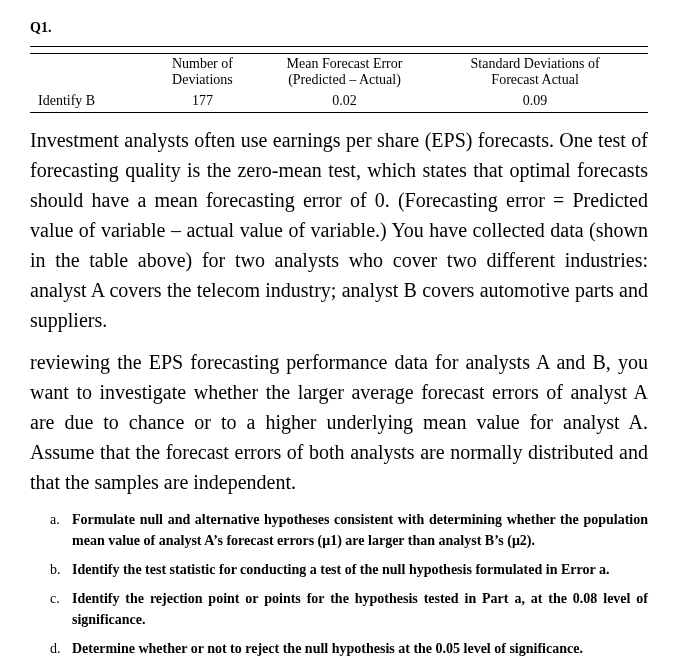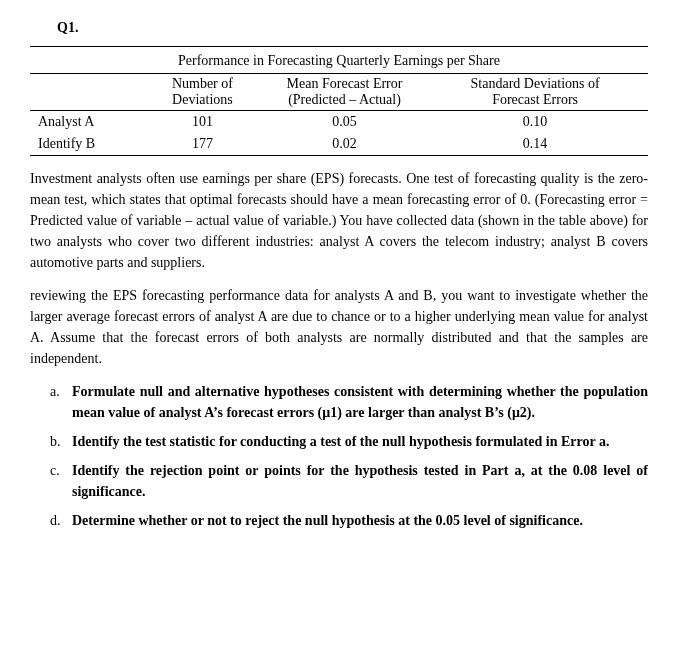--- a/index.html
+++ b/index.html
@@ -10,21 +10,20 @@
       color: #000;
       padding: 20px 30px;
       width: 678px;
       min-height: 662px;
     }
 
     .question-label {
       font-weight: bold;
       margin-bottom: 10px;
       font-size: 14px;
-      margin-left: 27px;
     }
 
     .table-section {
       width: 100%;
       margin-bottom: 12px;
     }
 
     .table-title {
       text-align: center;
       font-size: 14px;
@@ -65,21 +64,21 @@
 
     .data-table tbody tr.last-data-row td {
       border-bottom: 1.5px solid #000;
     }
 
     .col-left { text-align: left !important; }
     .col-center { text-align: center !important; }
     .col-right { text-align: center; padding-right: 20px !important; }
 
     .paragraph {
-      font-size: 14px;
+      font-size: 20px;
       line-height: 1.5;
       margin-bottom: 12px;
       text-align: justify;
     }
 
     .list-section {
       font-size: 14px;
       line-height: 1.5;
     }
 
@@ -107,51 +106,44 @@
     }
   </style>
 </head>
 <body>
 
 <div class="question-label">Q1.</div>
 
 <hr class="top-rule">
 
 <div class="table-section">
-  <div class="table-title">Performance in Forecasting Quarterly Earnings per Share</div>
   <table class="data-table">
     <thead>
       <tr class="header-row">
         <td class="col-left"></td>
         <td class="col-center">
           <span>Number of</span><br>
           <span>Deviations</span>
         </td>
         <td class="col-center">
           <span>Mean Forecast Error</span><br>
           <span>(Predicted – Actual)</span>
         </td>
         <td class="col-right">
           <span>Standard Deviations of</span><br>
-          <span>Forecast Errors</span>
+          <span>Forecast Actual</span>
         </td>
       </tr>
     </thead>
     <tbody>
-      <tr class="first-data-row">
-        <td class="col-left">Analyst A</td>
-        <td class="col-center">101</td>
-        <td class="col-center">0.05</td>
-        <td class="col-right">0.10</td>
-      </tr>
       <tr class="last-data-row">
         <td class="col-left">Identify B</td>
         <td class="col-center">177</td>
         <td class="col-center">0.02</td>
-        <td class="col-right">0.14</td>
+        <td class="col-right">0.09</td>
       </tr>
     </tbody>
   </table>
 </div>
 
 <p class="paragraph">Investment analysts often use earnings per share (EPS) forecasts. One test of forecasting quality is the zero-mean test, which states that optimal forecasts should have a mean forecasting error of 0. (Forecasting error = Predicted value of variable – actual value of variable.) You have collected data (shown in the table above) for two analysts who cover two different industries: analyst A covers the telecom industry; analyst B covers automotive parts and suppliers.</p>
 
 <p class="paragraph">reviewing the EPS forecasting performance data for analysts A and B, you want to investigate whether the larger average forecast errors of analyst A are due to chance or to a higher underlying mean value for analyst A. Assume that the forecast errors of both analysts are normally distributed and that the samples are independent.</p>
 
 <div class="list-section">

